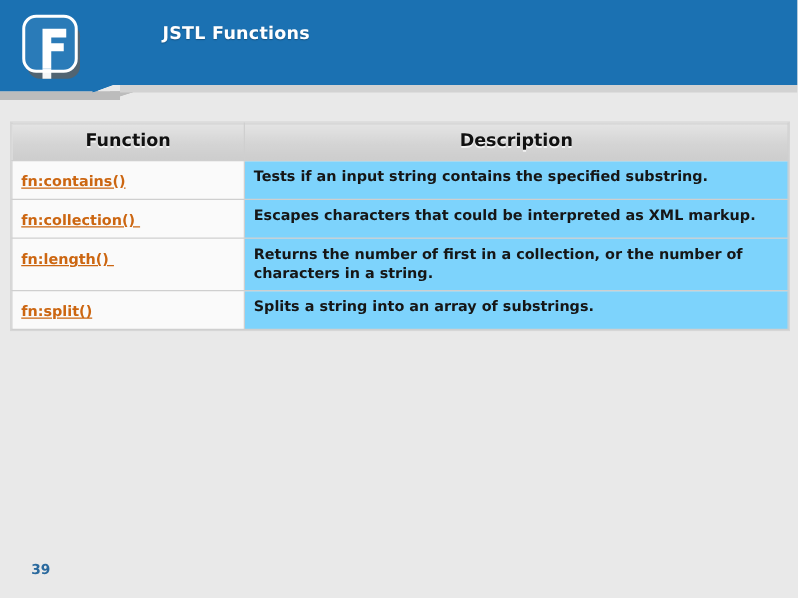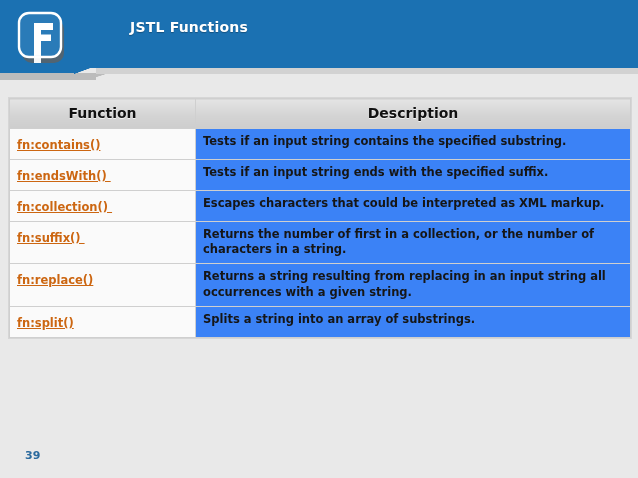--- a/index.html
+++ b/index.html
@@ -132,21 +132,21 @@
     padding: 6px 6px 7px 6px;
     text-shadow: 0 1px 0 #f2f2f2;
   }
   col.col-fn  { width: 186px; }
   col.col-dsc { width: auto; }
 
   td.fn-cell {
     background: #fafafa;
   }
   td.desc-cell {
-    background: #3b82f6;
+    background: #7dd3fc;
     color: #161616;
     font-size: 11.5px;
     font-weight: bold;
     line-height: 1.32;
   }
   .fn-link {
     color: #cc6611;
     font-size: 11.5px;
     font-weight: bold;
     text-decoration: underline;
@@ -201,34 +201,26 @@
         <th>Function</th>
         <th>Description</th>
       </tr>
     </thead>
     <tbody>
       <tr>
         <td class="fn-cell"><span class="fn-link">fn:contains()</span></td>
         <td class="desc-cell">Tests if an input string contains the specified substring.</td>
       </tr>
       <tr>
-        <td class="fn-cell"><span class="fn-link">fn:endsWith() </span></td>
-        <td class="desc-cell">Tests if an input string ends with the specified suffix.</td>
-      </tr>
-      <tr>
         <td class="fn-cell"><span class="fn-link">fn:collection() </span></td>
         <td class="desc-cell">Escapes characters that could be interpreted as XML markup.</td>
       </tr>
       <tr>
-        <td class="fn-cell"><span class="fn-link">fn:suffix() </span></td>
+        <td class="fn-cell"><span class="fn-link">fn:length() </span></td>
         <td class="desc-cell">Returns the number of first in a collection, or the number of characters in a string.</td>
-      </tr>
-      <tr>
-        <td class="fn-cell"><span class="fn-link">fn:replace()</span></td>
-        <td class="desc-cell">Returns a string resulting from replacing in an input string all occurrences with a given string.</td>
       </tr>
       <tr>
         <td class="fn-cell"><span class="fn-link">fn:split()</span></td>
         <td class="desc-cell">Splits a string into an array of substrings.</td>
       </tr>
     </tbody>
   </table>
 </div>
 
 <div class="page-num">39</div>

